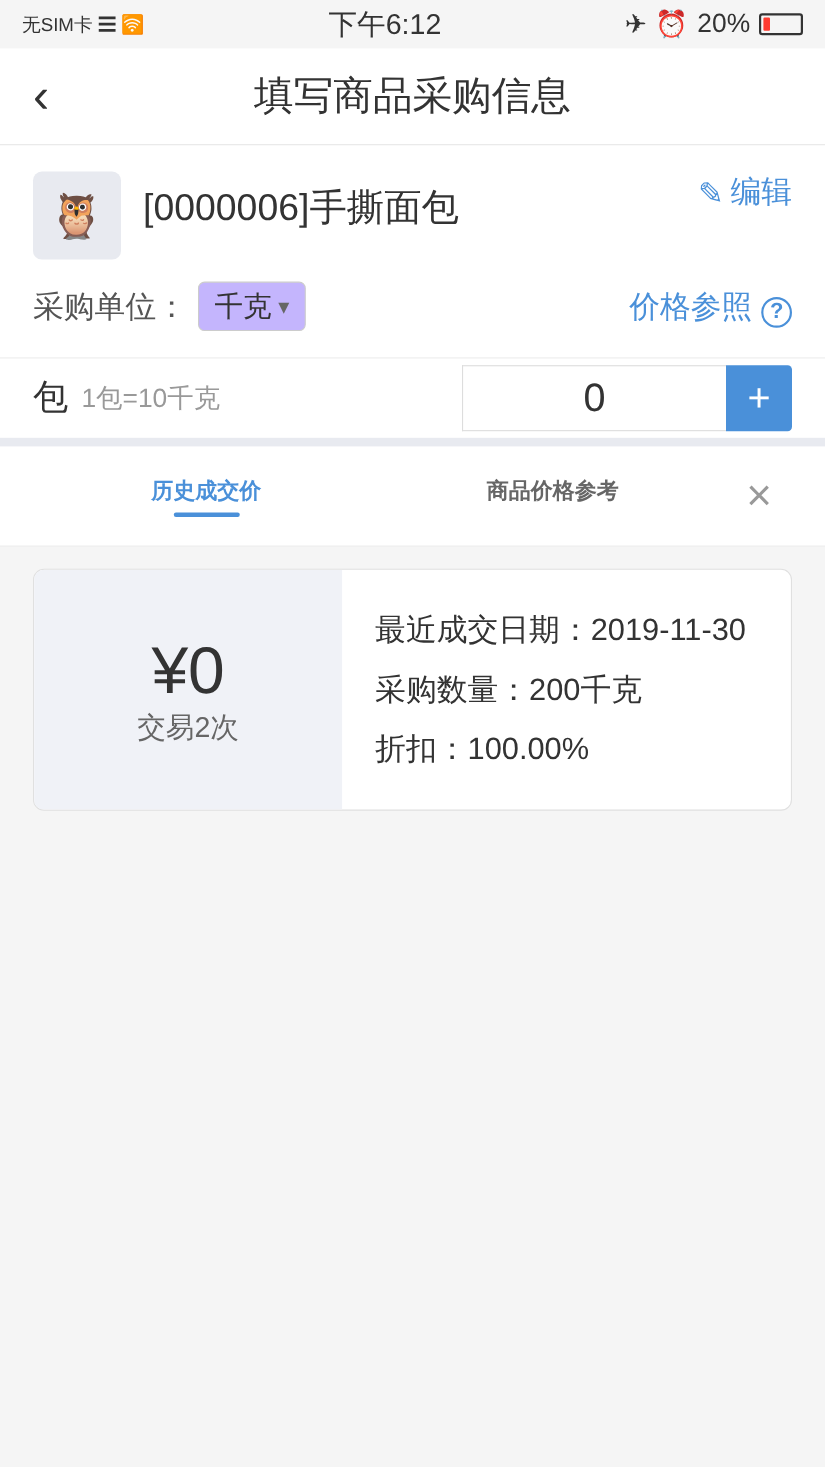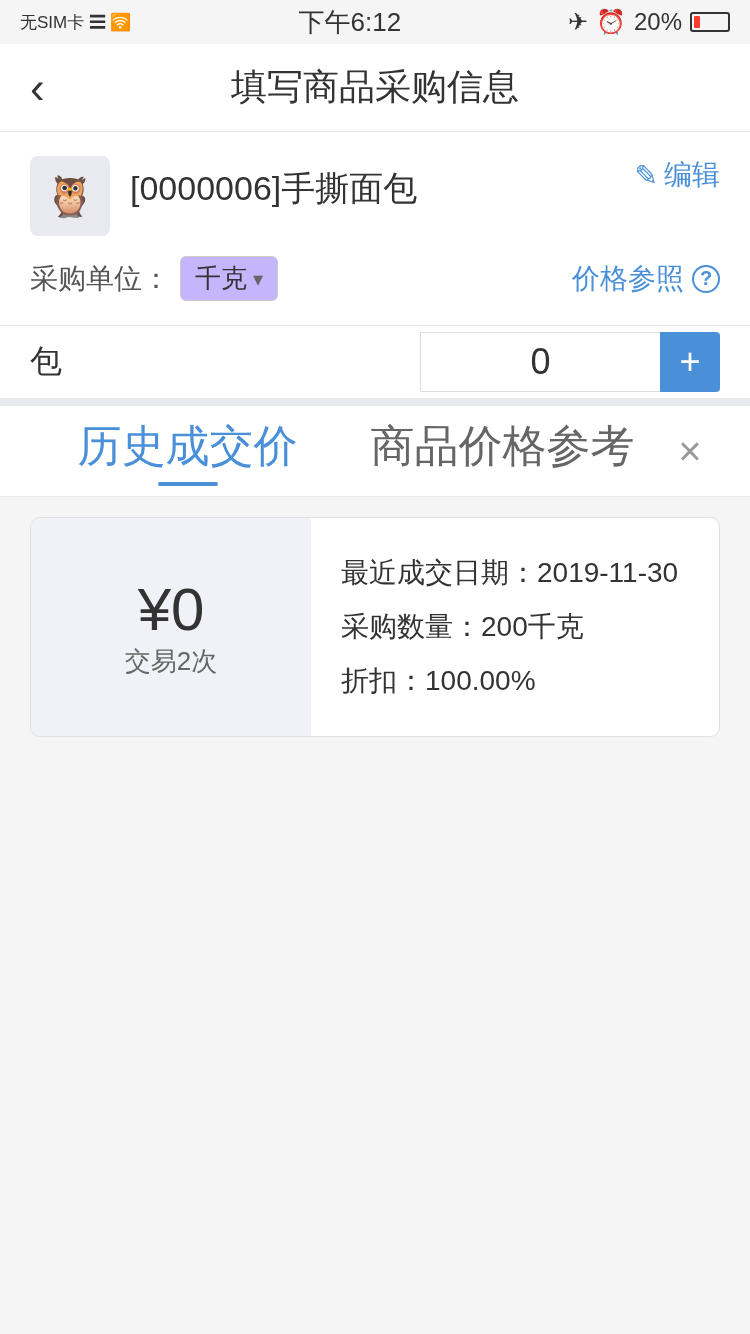--- a/index.html
+++ b/index.html
@@ -149,21 +149,21 @@
       color: #333;
       background: #c4b5fd;
       cursor: pointer;
     }
     .unit-select-arrow {
       font-size: 20px;
       color: #666;
     }
     .price-ref {
       display: flex;
-      align-items: center;
+      align-items: flex-end;
       gap: 8px;
       color: #4a90d9;
       font-size: 28px;
       cursor: pointer;
       margin-left: 20px;
     }
     .info-circle {
       width: 28px;
       height: 28px;
       border: 2px solid #4a90d9;
@@ -240,24 +240,25 @@
       padding: 0 30px;
       height: 90px;
       position: relative;
     }
     .tab-item {
       flex: 1;
       display: flex;
       flex-direction: column;
       align-items: center;
       justify-content: center;
-      font-size: 44px;
+      font-size: 20px;
       cursor: pointer;
       padding-bottom: 10px;
       position: relative;
+      font-weight: bold;
     }
     .tab-item.active {
       color: #4a90d9;
     }
     .tab-item.inactive {
       color: #666;
     }
     .tab-underline {
       position: absolute;
       bottom: 0;
@@ -378,20 +379,21 @@
     <div class="price-ref">
       <span>价格参照</span>
       <span class="info-circle">?</span>
     </div>
   </div>
 </div>
 
 <div class="quantity-row">
   <div class="quantity-label-group">
     <span class="quantity-unit-badge">包</span>
+    <span class="quantity-unit-note">1包=10千克</span>
   </div>
   <div class="quantity-input-group">
     <input class="quantity-input" type="text" value="0" style="">
     <button class="quantity-plus">+</button>
   </div>
 </div>
 
 <div class="tabs-container">
   <div class="tabs-row">
     <div class="tab-item active">

